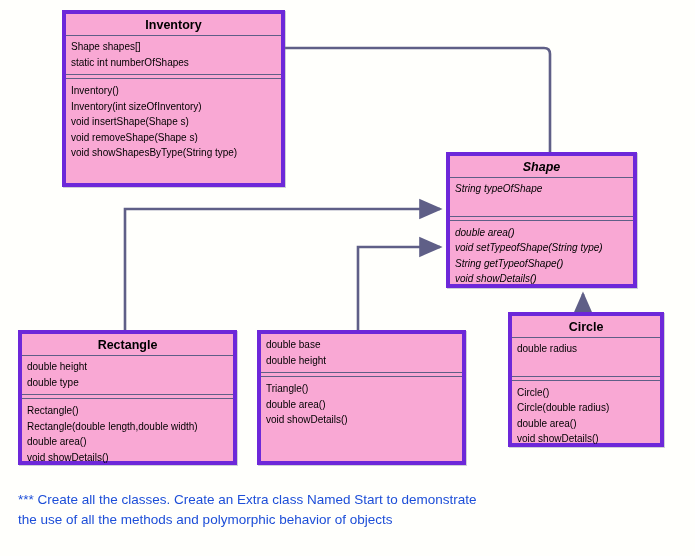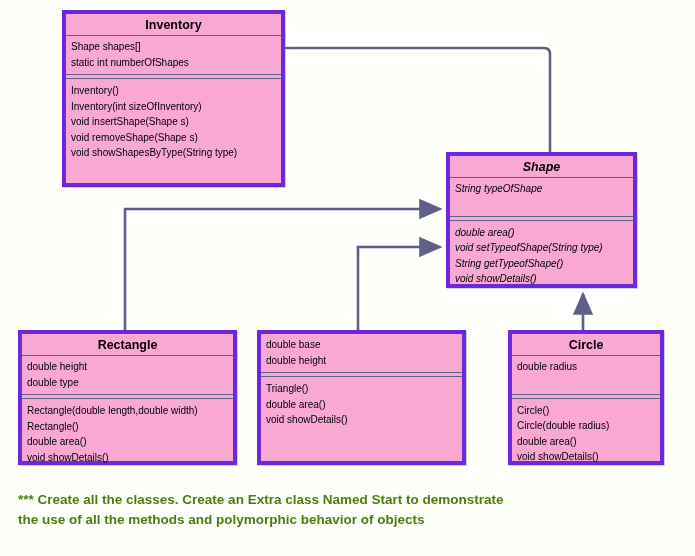--- a/index.html
+++ b/index.html
@@ -58,22 +58,22 @@
     font-size: 10px;
     line-height: 15.5px;
     color: #000;
     white-space: nowrap;
   }
   .caption {
     position: absolute;
     left: 18px;
     top: 490px;
     width: 660px;
-    color: #4d7c0f;
-    font-weight: bold;
+    color: #1d4ed8;
+    font-weight: normal;
     font-size: 13.5px;
     line-height: 20px;
   }
   .caption-line { display: block; }
 </style>
 </head>
 <body>
 
 <div id="diagram-canvas">
 
@@ -127,41 +127,41 @@
   </div>
 
   <div class="uml-class" style="left:18px; top:330px; width:219px; height:135px;">
     <div class="uml-name">Rectangle</div>
     <div class="uml-attrs">
       <div class="uml-row">double height</div>
       <div class="uml-row">double type</div>
     </div>
     <div class="uml-gap"></div>
     <div class="uml-methods">
+      <div class="uml-row">Rectangle()</div>
       <div class="uml-row">Rectangle(double length,double width)</div>
-      <div class="uml-row">Rectangle()</div>
       <div class="uml-row">double area()</div>
       <div class="uml-row">void showDetails()</div>
     </div>
   </div>
 
   <div class="uml-class" style="left:257px; top:330px; width:209px; height:135px;">
     <div class="uml-attrs">
       <div class="uml-row">double base</div>
       <div class="uml-row">double height</div>
     </div>
     <div class="uml-gap"></div>
     <div class="uml-methods">
       <div class="uml-row">Triangle()</div>
       <div class="uml-row">double area()</div>
       <div class="uml-row">void showDetails()</div>
     </div>
   </div>
 
-  <div class="uml-class" style="left:508px; top:330px; width:156px; height:135px;">
+  <div class="uml-class" style="left:508px; top:312px; width:156px; height:135px;">
     <div class="uml-name">Circle</div>
     <div class="uml-attrs" style="padding-bottom:19px;">
       <div class="uml-row">double radius</div>
     </div>
     <div class="uml-gap"></div>
     <div class="uml-methods">
       <div class="uml-row">Circle()</div>
       <div class="uml-row">Circle(double radius)</div>
       <div class="uml-row">double area()</div>
       <div class="uml-row">void showDetails()</div>

